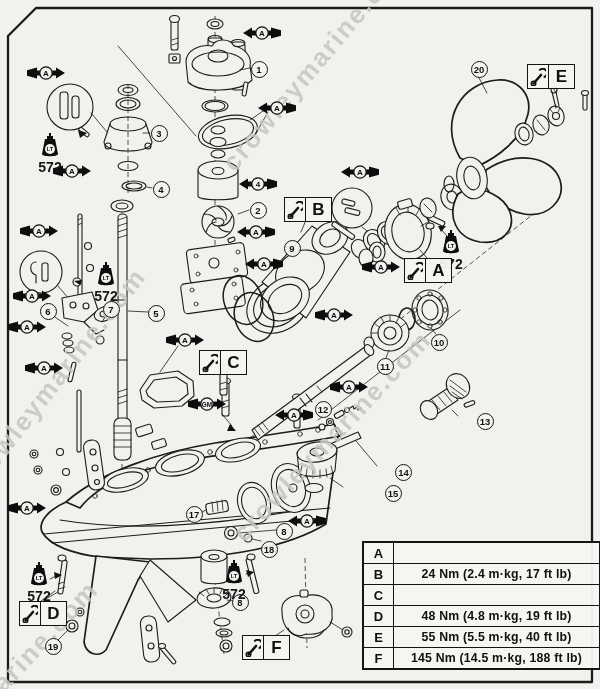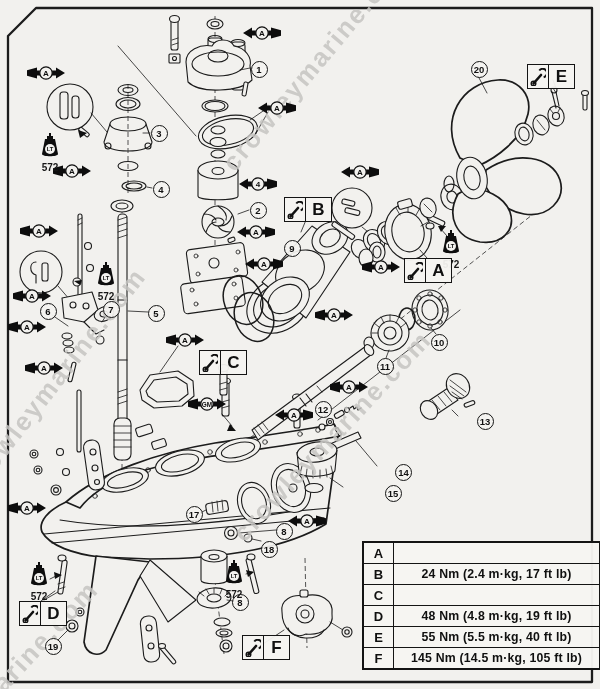--- a/index.html
+++ b/index.html
@@ -14,21 +14,21 @@
   .blk{fill:#101010;stroke:none;}
 
   .watermark{position:absolute;color:#c6c5c2;font-size:26px;font-weight:bold;
              letter-spacing:2px;white-space:nowrap;transform-origin:0 50%;
              opacity:.85;pointer-events:none;z-index:3;}
   .callout{position:absolute;width:15px;height:15px;border:1.4px solid #151515;border-radius:50%;
            background:rgba(244,243,240,.92);display:flex;align-items:center;justify-content:center;
            font-size:9.5px;font-weight:bold;color:#111;z-index:6;}
   .marker{position:absolute;z-index:6;width:40px;height:14px;}
   .loctite{position:absolute;z-index:6;width:30px;text-align:center;}
-  .loctite .num{display:block;font-size:10px;font-weight:bold;color:#161616;line-height:9px;margin-top:1px;}
+  .loctite .num{display:block;font-size:14px;font-weight:bold;color:#161616;line-height:9px;margin-top:1px;}
   .spec-box{position:absolute;display:flex;border:1.9px solid #141414;background:rgba(244,243,240,.95);
             height:23px;z-index:6;}
   .spec-box .wrench-cell{width:20px;border-right:1.9px solid #141414;display:flex;align-items:center;justify-content:center;}
   .spec-box .letter-cell{width:25px;display:flex;align-items:center;justify-content:center;
             font-size:17px;font-weight:bold;color:#101010;}
   #torque-table{position:absolute;border:2.2px solid #141414;background:rgba(246,245,242,.97);
             width:235px;z-index:7;}
   .tq-row{display:flex;border-bottom:1.8px solid #141414;height:20px;}
   .tq-row:last-child{border-bottom:none;}
   .tq-key{width:29px;border-right:1.8px solid #141414;display:flex;align-items:center;justify-content:center;
@@ -492,21 +492,21 @@
       <div class="tq-row">
       <div class="tq-key">D</div>
       <div class="tq-val">48 Nm (4.8 m·kg, 19 ft lb)</div>
     </div>
       <div class="tq-row">
       <div class="tq-key">E</div>
       <div class="tq-val">55 Nm (5.5 m·kg, 40 ft lb)</div>
     </div>
       <div class="tq-row">
       <div class="tq-key">F</div>
-      <div class="tq-val">145 Nm (14.5 m·kg, 105 ft lb)</div>
+      <div class="tq-val">145 Nm (14.5 m·kg, 188 ft lb)</div>
     </div>
     </div>
 
 <div class="watermark" style="color: rgb(198, 197, 194); left: 228px; top: 152px; transform: rotate(-50deg);">crowleymarine.com</div>
     <div class="watermark" style="color: rgb(198, 197, 194); left: 238px; top: 522px; transform: rotate(-47deg);">crowleymarine.com</div>
     <div class="watermark" style="color: rgb(198, 197, 194); left: -30px; top: 474px; transform: rotate(-52deg);">crowleymarine.com</div>
     <div class="watermark" style="color: rgb(198, 197, 194); left: -95px; top: 772px; transform: rotate(-47deg);">crowleymarine.com</div>
     <div class="callout" style="left: 250.5px; top: 60.5px;">
       <span>1</span>
     </div>

